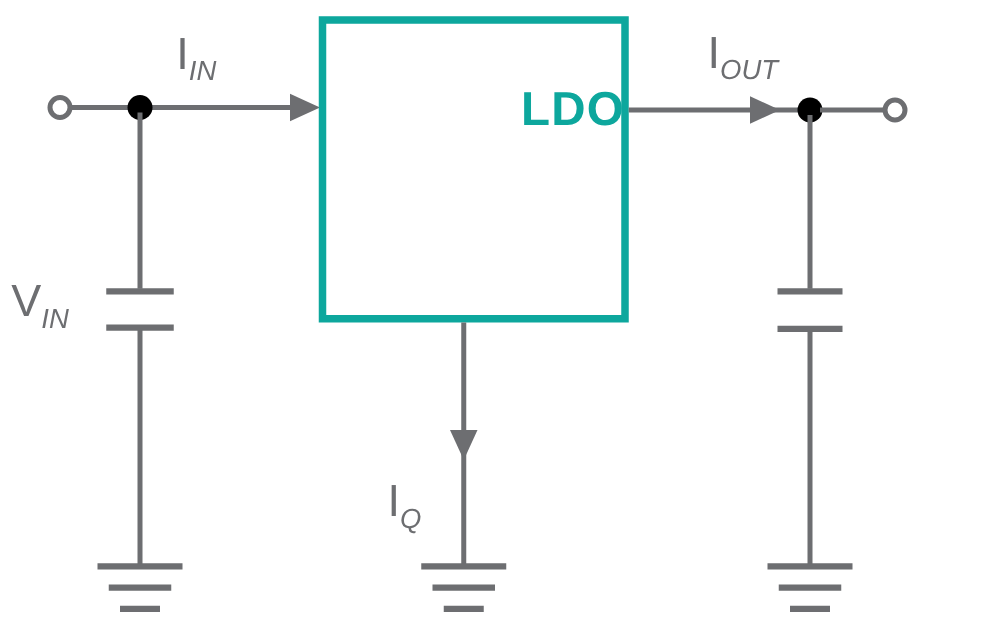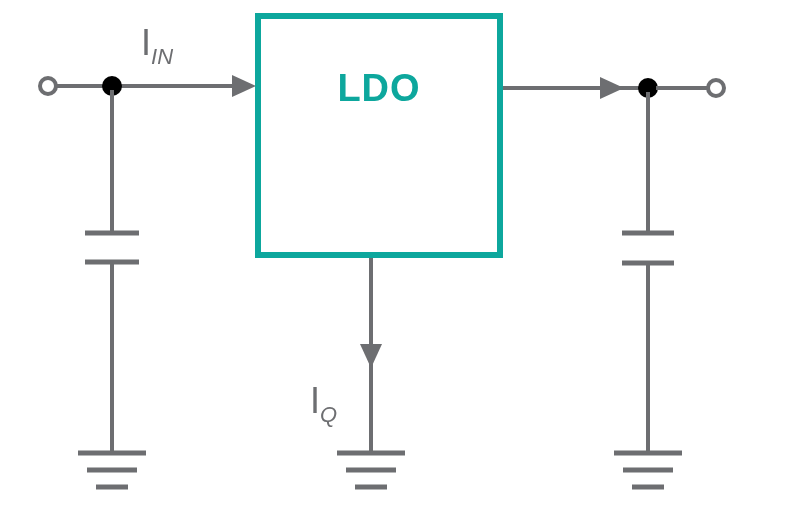--- a/index.html
+++ b/index.html
@@ -29,21 +29,21 @@
     position: absolute;
     color: var(--wire, #6D6E71);
     font-size: 36px;
     line-height: 1;
     white-space: nowrap;
   }
   .label .sub { font-size: 22px; vertical-align: -9px; font-style: italic; }
   .block-label {
     position: absolute;
     left: 258px; top: 69px; width: 242px;
-    text-align: center;
+    text-align: right;
     color: var(--accent, #0DA79D);
     font-size: 38px;
     font-weight: bold;
     line-height: 1;
     letter-spacing: 1px;
   }
 </style>
 </head>
 <body>
 
@@ -86,20 +86,26 @@
     <line class="gnd" x1="623" y1="470" x2="673" y2="470"></line>
     <line class="gnd" x1="632" y1="487" x2="664" y2="487"></line>
   </svg>
 
   <div class="block-label">LDO</div>
 
   <div class="label" style="left:141px; top:25px;">
     <span>I</span><span class="sub">IN</span>
   </div>
 
+  <div class="label" style="left:566px; top:24px;">
+    <span>I</span><span class="sub">OUT</span>
+  </div>
 
   <div class="label" style="left:310px; top:383px;">
     <span>I</span><span class="sub">Q</span>
   </div>
 
+  <div class="label" style="left:9px; top:223px;">
+    <span>V</span><span class="sub">IN</span>
+  </div>
 
 
 </div>
 
 </body></html>

